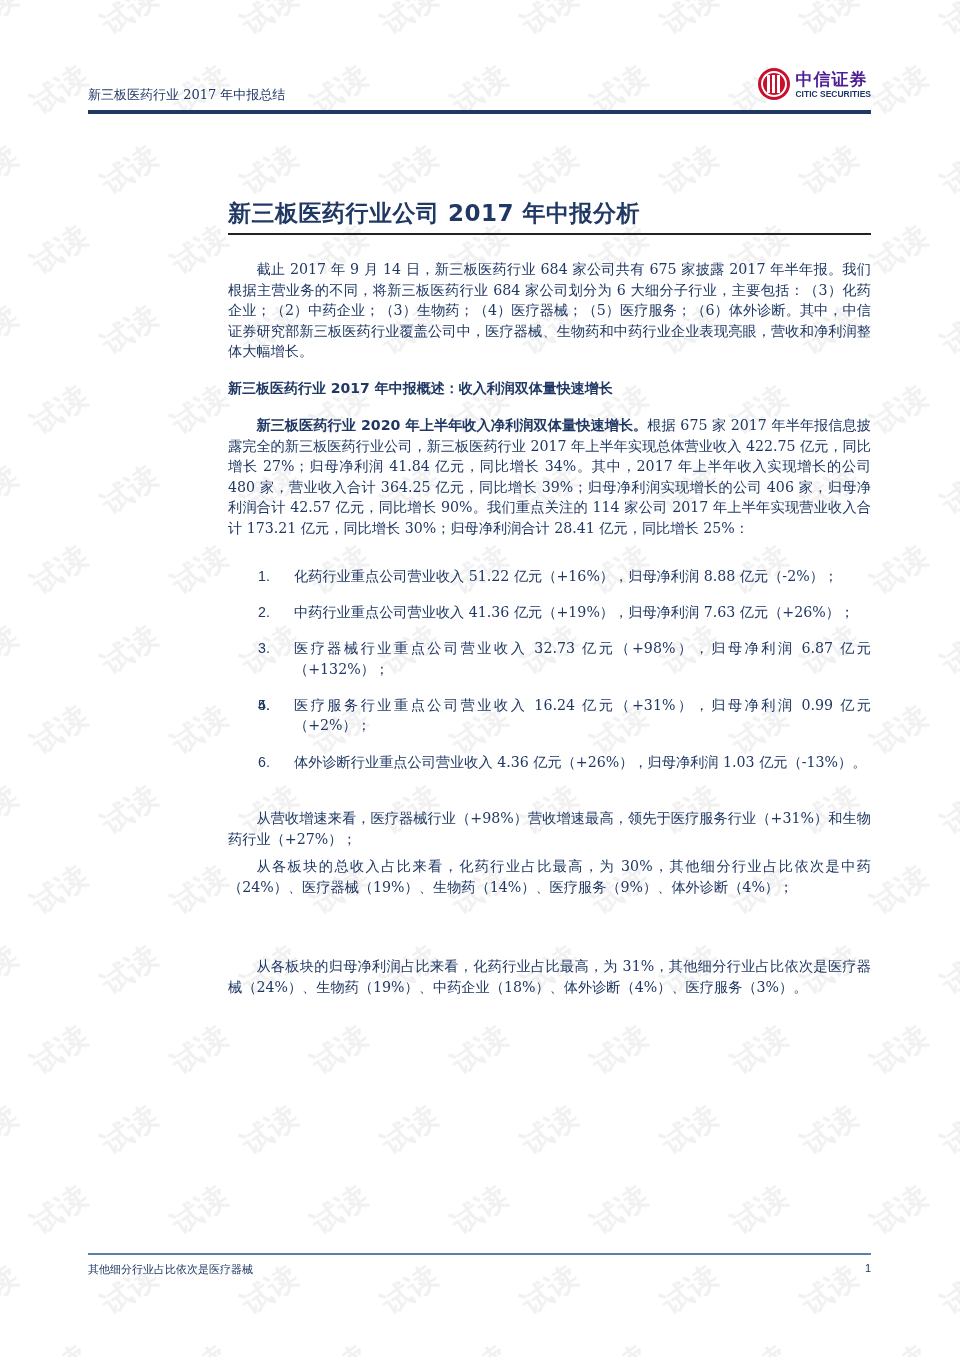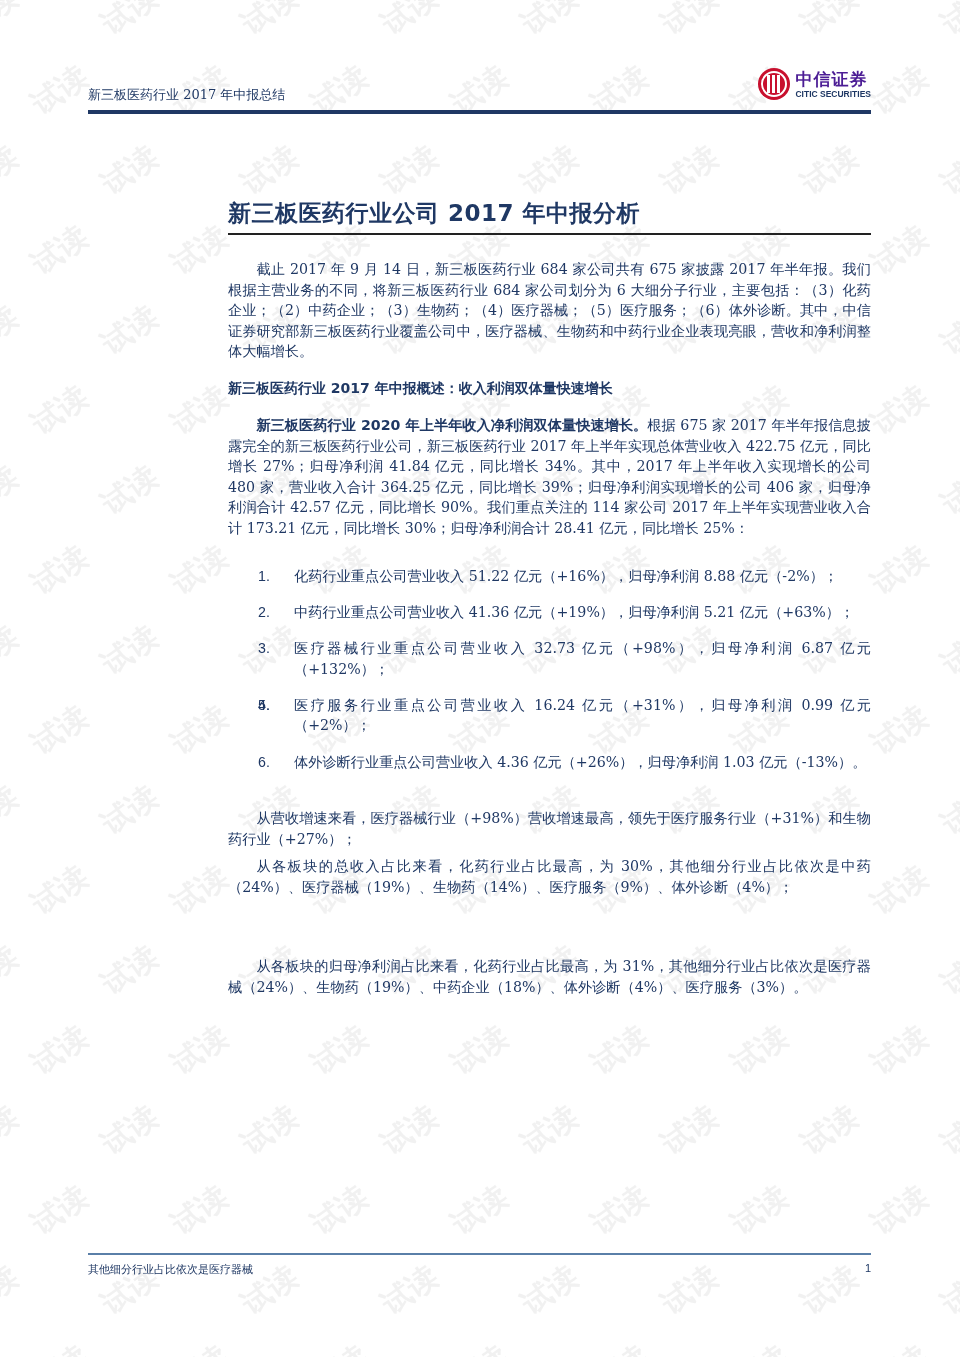--- a/index.html
+++ b/index.html
@@ -211,21 +211,21 @@
   <div class="title-rule"></div>
 
   <p class="para p1">截止 2017 年 9 月 14 日，新三板医药行业 684 家公司共有 675 家披露 2017 年半年报。我们根据主营业务的不同，将新三板医药行业 684 家公司划分为 6 大细分子行业，主要包括：（3）化药企业；（2）中药企业；（3）生物药；（4）医疗器械；（5）医疗服务；（6）体外诊断。其中，中信证券研究部新三板医药行业覆盖公司中，医疗器械、生物药和中药行业企业表现亮眼，营收和净利润整体大幅增长。</p>
 
   <div class="h2">新三板医药行业 2017 年中报概述：收入利润双体量快速增长</div>
 
   <p class="para p2"><b>新三板医药行业 2020 年上半年收入净利润双体量快速增长。</b><span>根据 675 家 2017 年半年报信息披露完全的新三板医药行业公司，新三板医药行业 2017 年上半年实现总体营业收入 422.75 亿元，同比增长 27%；归母净利润 41.84 亿元，同比增长 34%。其中，2017 年上半年收入实现增长的公司 480 家，营业收入合计 364.25 亿元，同比增长 39%；归母净利润实现增长的公司 406 家，归母净利润合计 42.57 亿元，同比增长 90%。我们重点关注的 114 家公司 2017 年上半年实现营业收入合计 173.21 亿元，同比增长 30%；归母净利润合计 28.41 亿元，同比增长 25%：</span></p>
 
   <ul class="list">
     <li><span class="num">1.</span><span>化药行业重点公司营业收入 51.22 亿元（+16%），归母净利润 8.88 亿元（-2%）；</span></li>
-    <li><span class="num">2.</span><span>中药行业重点公司营业收入 41.36 亿元（+19%），归母净利润 5.21 亿元（+63%）；</span></li>
+    <li><span class="num">2.</span><span>中药行业重点公司营业收入 41.36 亿元（+19%），归母净利润 7.63 亿元（+26%）；</span></li>
     <li><span class="num">3.</span><span>医疗器械行业重点公司营业收入 32.73 亿元（+98%），归母净利润 6.87 亿元（+132%）；</span></li>
     <li><span class="num">4.</span></li>
     <li><span class="num">5.</span><span>医疗服务行业重点公司营业收入 16.24 亿元（+31%），归母净利润 0.99 亿元（+2%）；</span></li>
     <li><span class="num">6.</span><span>体外诊断行业重点公司营业收入 4.36 亿元（+26%），归母净利润 1.03 亿元（-13%）。</span></li>
   </ul>
 
   <p class="para p3">从营收增速来看，医疗器械行业（+98%）营收增速最高，领先于医疗服务行业（+31%）和生物药行业（+27%）；</p>
   <p class="para p5">从各板块的总收入占比来看，化药行业占比最高，为 30%，其他细分行业占比依次是中药（24%）、医疗器械（19%）、生物药（14%）、医疗服务（9%）、体外诊断（4%）；</p>
   <p class="para p6">从各板块的归母净利润占比来看，化药行业占比最高，为 31%，其他细分行业占比依次是医疗器械（24%）、生物药（19%）、中药企业（18%）、体外诊断（4%）、医疗服务（3%）。</p>
 

